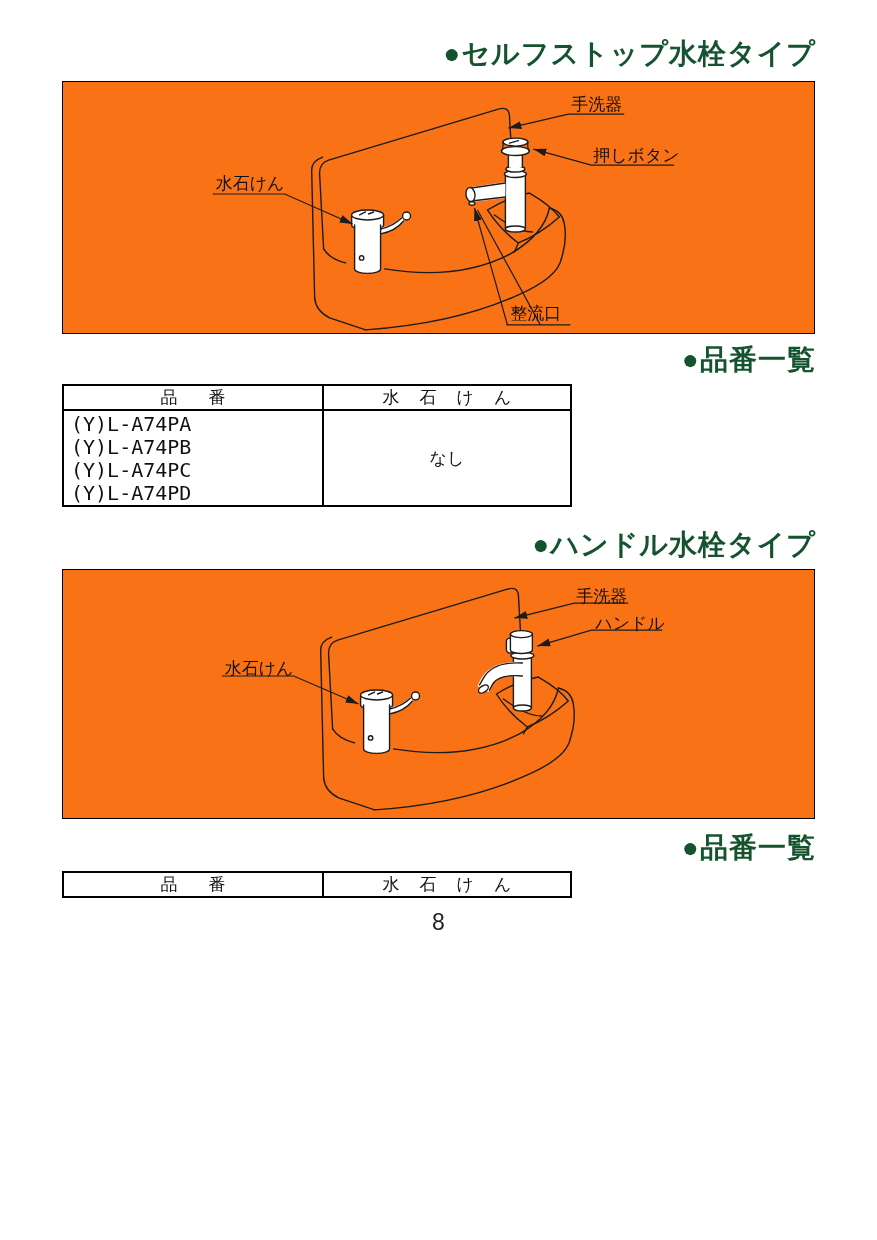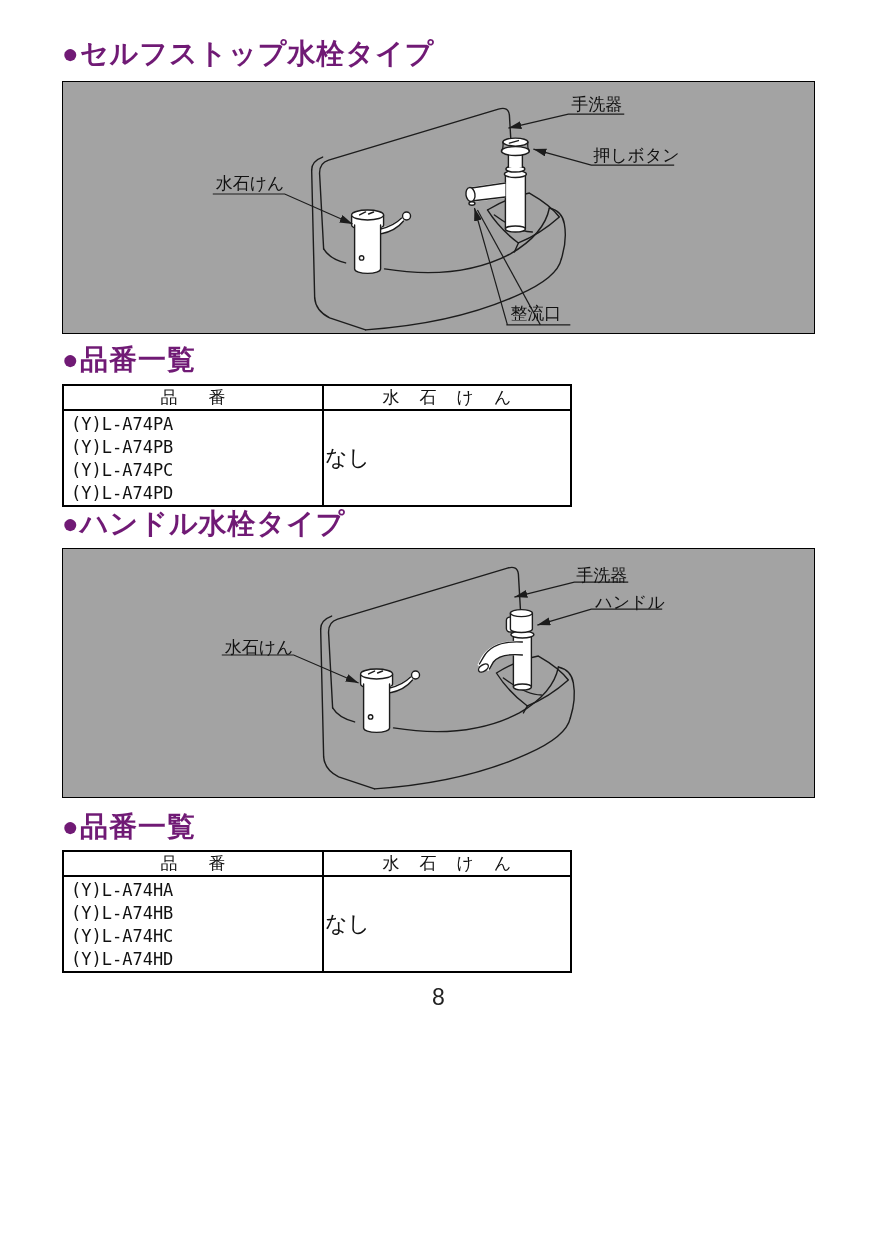--- a/index.html
+++ b/index.html
@@ -1,44 +1,44 @@
 <!DOCTYPE html>
 <html><head>
 <meta charset="utf-8">
 <style>
   html,body{margin:0;padding:0;background:#fff;}
   body{width:877px;height:1240px;font-family:"Liberation Sans",sans-serif;color:#111;overflow:hidden;}
   .content{margin-left:62px;width:754px;}
-  .sec-heading{font-size:28px;font-weight:bold;line-height:34px;letter-spacing:1px;color:#701a75;}
+  .sec-heading{font-size:28px;font-weight:bold;line-height:34px;letter-spacing:1px;color:#14532d;text-align:right;}
   #h1{margin-top:37px;}
   #box1{margin-top:10px;}
   #lh1{margin-top:9px;}
   #tbl1{margin-top:7px;}
-  #h3{}
+  #h3{margin-top:21px;}
   #box2{margin-top:7px;}
   #lh2{margin-top:12px;}
   #tbl2{margin-top:6px;}
-  .diagram-box{border:1.5px solid #000;width:751px;background:#a3a3a3;}
+  .diagram-box{border:1.5px solid #000;width:751px;background:#f97316;}
   #box1{height:251px;}
   #box2{height:248px;}
   svg{display:block;}
   svg .s{fill:none;stroke:#1c1c1c;stroke-width:1.4;stroke-linecap:round;stroke-linejoin:round;}
   svg .wf{fill:#fff;stroke:#1c1c1c;stroke-width:1.4;stroke-linecap:round;stroke-linejoin:round;}
   svg .wn{fill:#fff;stroke:none;}
   svg .ld{fill:none;stroke:#1c1c1c;stroke-width:1.2;}
   svg text{font-family:"Liberation Sans",sans-serif;font-size:17px;fill:#111;}
   table.parts{border-collapse:collapse;table-layout:fixed;width:508px;background:#fff;}
   table.parts th,table.parts td{border:2px solid #000;}
   table.parts th{height:22px;font-weight:normal;font-size:17px;padding:0;text-align:center;}
   .sp-wide{letter-spacing:31px;margin-right:-31px;font-family:Liberation Mono, monospace;}
   .sp-mid{letter-spacing:20px;margin-right:-20px;}
-  td.codes{vertical-align:top;padding:2px 0 0 7px;font-family:"DejaVu Sans Mono",monospace;font-size:17px;}
+  td.codes{vertical-align:top;padding:2px 0 0 7px;font-family:"DejaVu Sans Mono",monospace;font-size:20px;}
   .code-line{height:23px;line-height:23px;white-space:pre;}
   tr.body-row{height:92px;}
-  td.soap{vertical-align:middle;font-size:22px;}
+  td.soap{text-align:center;vertical-align:middle;font-size:17px;}
   .page-number{margin-top:11px;text-align:center;font-size:23px;color:#222;}
 </style>
 </head>
 <body>
 
 <div class="content">
 
   <div id="h1" class="sec-heading">●セルフストップ水栓タイプ</div>
 
   <div id="box1" class="diagram-box">
@@ -201,27 +201,18 @@
   <table id="tbl2" class="parts">
     <colgroup>
         <col style="width:260px">
         <col style="width:248px">
       </colgroup>
     <tbody>
         <tr>
       <th><span class="sp-wide">品番</span></th>
       <th><span class="sp-mid">水石けん</span></th>
     </tr>
-    <tr class="body-row">
-      <td class="codes">
-        <div class="code-line">(Y)L-A74HA</div>
-        <div class="code-line">(Y)L-A74HB</div>
-        <div class="code-line">(Y)L-A74HC</div>
-        <div class="code-line">(Y)L-A74HD</div>
-      </td>
-      <td class="soap">なし</td>
-    </tr>
   </tbody>
     </table>
 
 </div>
 
 <div class="page-number">8</div>
 
 </body></html>

